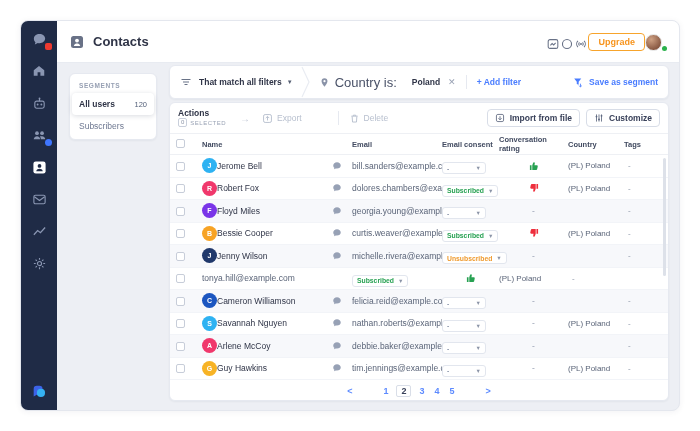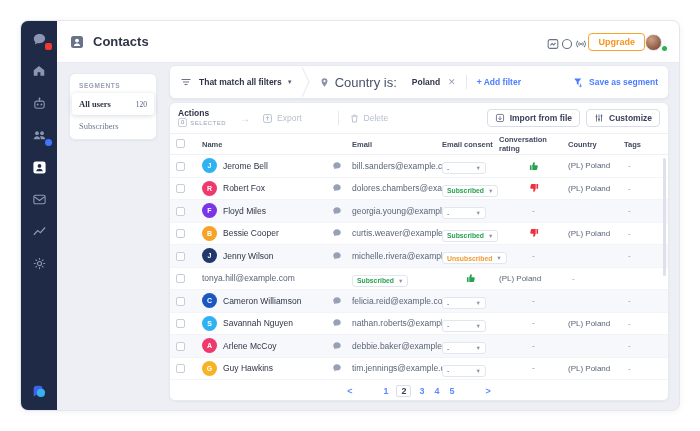--- a/index.html
+++ b/index.html
@@ -26,21 +26,21 @@
     padding:3px 9px;border-radius:4px;background:#fff;cursor:pointer;}
   .avatar-photo{width:17px;height:17px;border-radius:50%;
     background:radial-gradient(circle at 35% 30%,#cfa183,#8a5a44 70%);border:1px solid #e3e3e3;}
   .status-dot{width:5px;height:5px;border-radius:50%;background:#2bb24c;}
   
   .content{position:absolute;left:36px;top:42px;right:0;bottom:0;}
   .seg-panel{position:absolute;left:12px;top:10px;width:88px;background:#fff;
     border:1px solid #e6e9f0;border-radius:6px;padding:2px;box-shadow:0 1px 2px rgba(20,30,60,.05);}
   .seg-label{font-size:6.5px;letter-spacing:.6px;color:#97a0b3;padding:6px 7px 4px;font-weight:700;}
   .seg-item{display:flex;align-items:center;justify-content:space-between;padding:6px 7px;
-    font-size:8.5px;color:#6e7891;border-radius:4px;cursor:pointer;font-family:Liberation Serif, serif;}
+    font-size:8.5px;color:#6e7891;border-radius:4px;cursor:pointer;}
   .seg-item.active{background:#fff;box-shadow:0 1px 5px rgba(20,30,60,.16);font-weight:700;color:#2f3447;}
   .seg-count{font-size:7.5px;color:#55617a;font-weight:400;}
   
   .filter-bar{position:absolute;left:112px;top:2px;width:500px;height:34px;background:#fff;
     border:1px solid #e6e9f0;border-radius:6px;display:flex;align-items:center;padding:0 10px;
     box-shadow:0 1px 2px rgba(20,30,60,.05);}
   .fb-label{font-size:8.5px;color:#2f3447;margin:0 5px 0 7px;font-weight:600;}
   .fb-caret{font-size:6px;color:#555e72;}
   .fb-sep{margin:0 8px;}
   .chip-prefix{font-size:13px;color:#4a5268;margin-left:5px;}
@@ -68,21 +68,21 @@
   
   .grid{display:grid;grid-template-columns:26px 150px 90px 57px 69px 56px 1fr;align-items:center;
     padding:0 6px;}
   .thead{height:22px;border-top:1px solid #eef0f4;border-bottom:1px solid #eef0f4;
     font-size:7.5px;font-weight:700;color:#414a60;}
   .tbody{position:relative;}
   .trow{height:22.5px;border-bottom:1px solid #f2f4f8;cursor:pointer;}
   .trow.alt{background:#f7f8fb;}
   .checkbox{display:inline-block;width:9px;height:9px;border:1px solid #c7cdd9;border-radius:2px;
     background:#fff;cursor:pointer;}
-  .namec{display:flex;align-items:center;gap:6px;}
+  .namec{display:flex;align-items:center;}
   .avatar{width:15px;height:15px;border-radius:50%;color:#fff;font-size:7px;font-weight:700;
     display:flex;align-items:center;justify-content:center;flex:0 0 15px;}
   .nm{font-size:8.5px;color:#2f3447;white-space:nowrap;}
   .bubble{margin-left:auto;margin-right:10px;display:flex;cursor:pointer;}
   .email{font-size:8.5px;color:#5a6478;white-space:nowrap;overflow:hidden;}
   .pill{display:inline-flex;align-items:center;justify-content:space-between;min-width:44px;
     border:1px solid #e2e6ee;border-radius:3px;padding:1.5px 4px;background:#fff;cursor:pointer;}
   .pv{font-size:6.8px;font-weight:600;}
   .c-plain .pv{color:#9aa3b5;}
   .c-green .pv{color:#27a152;}

